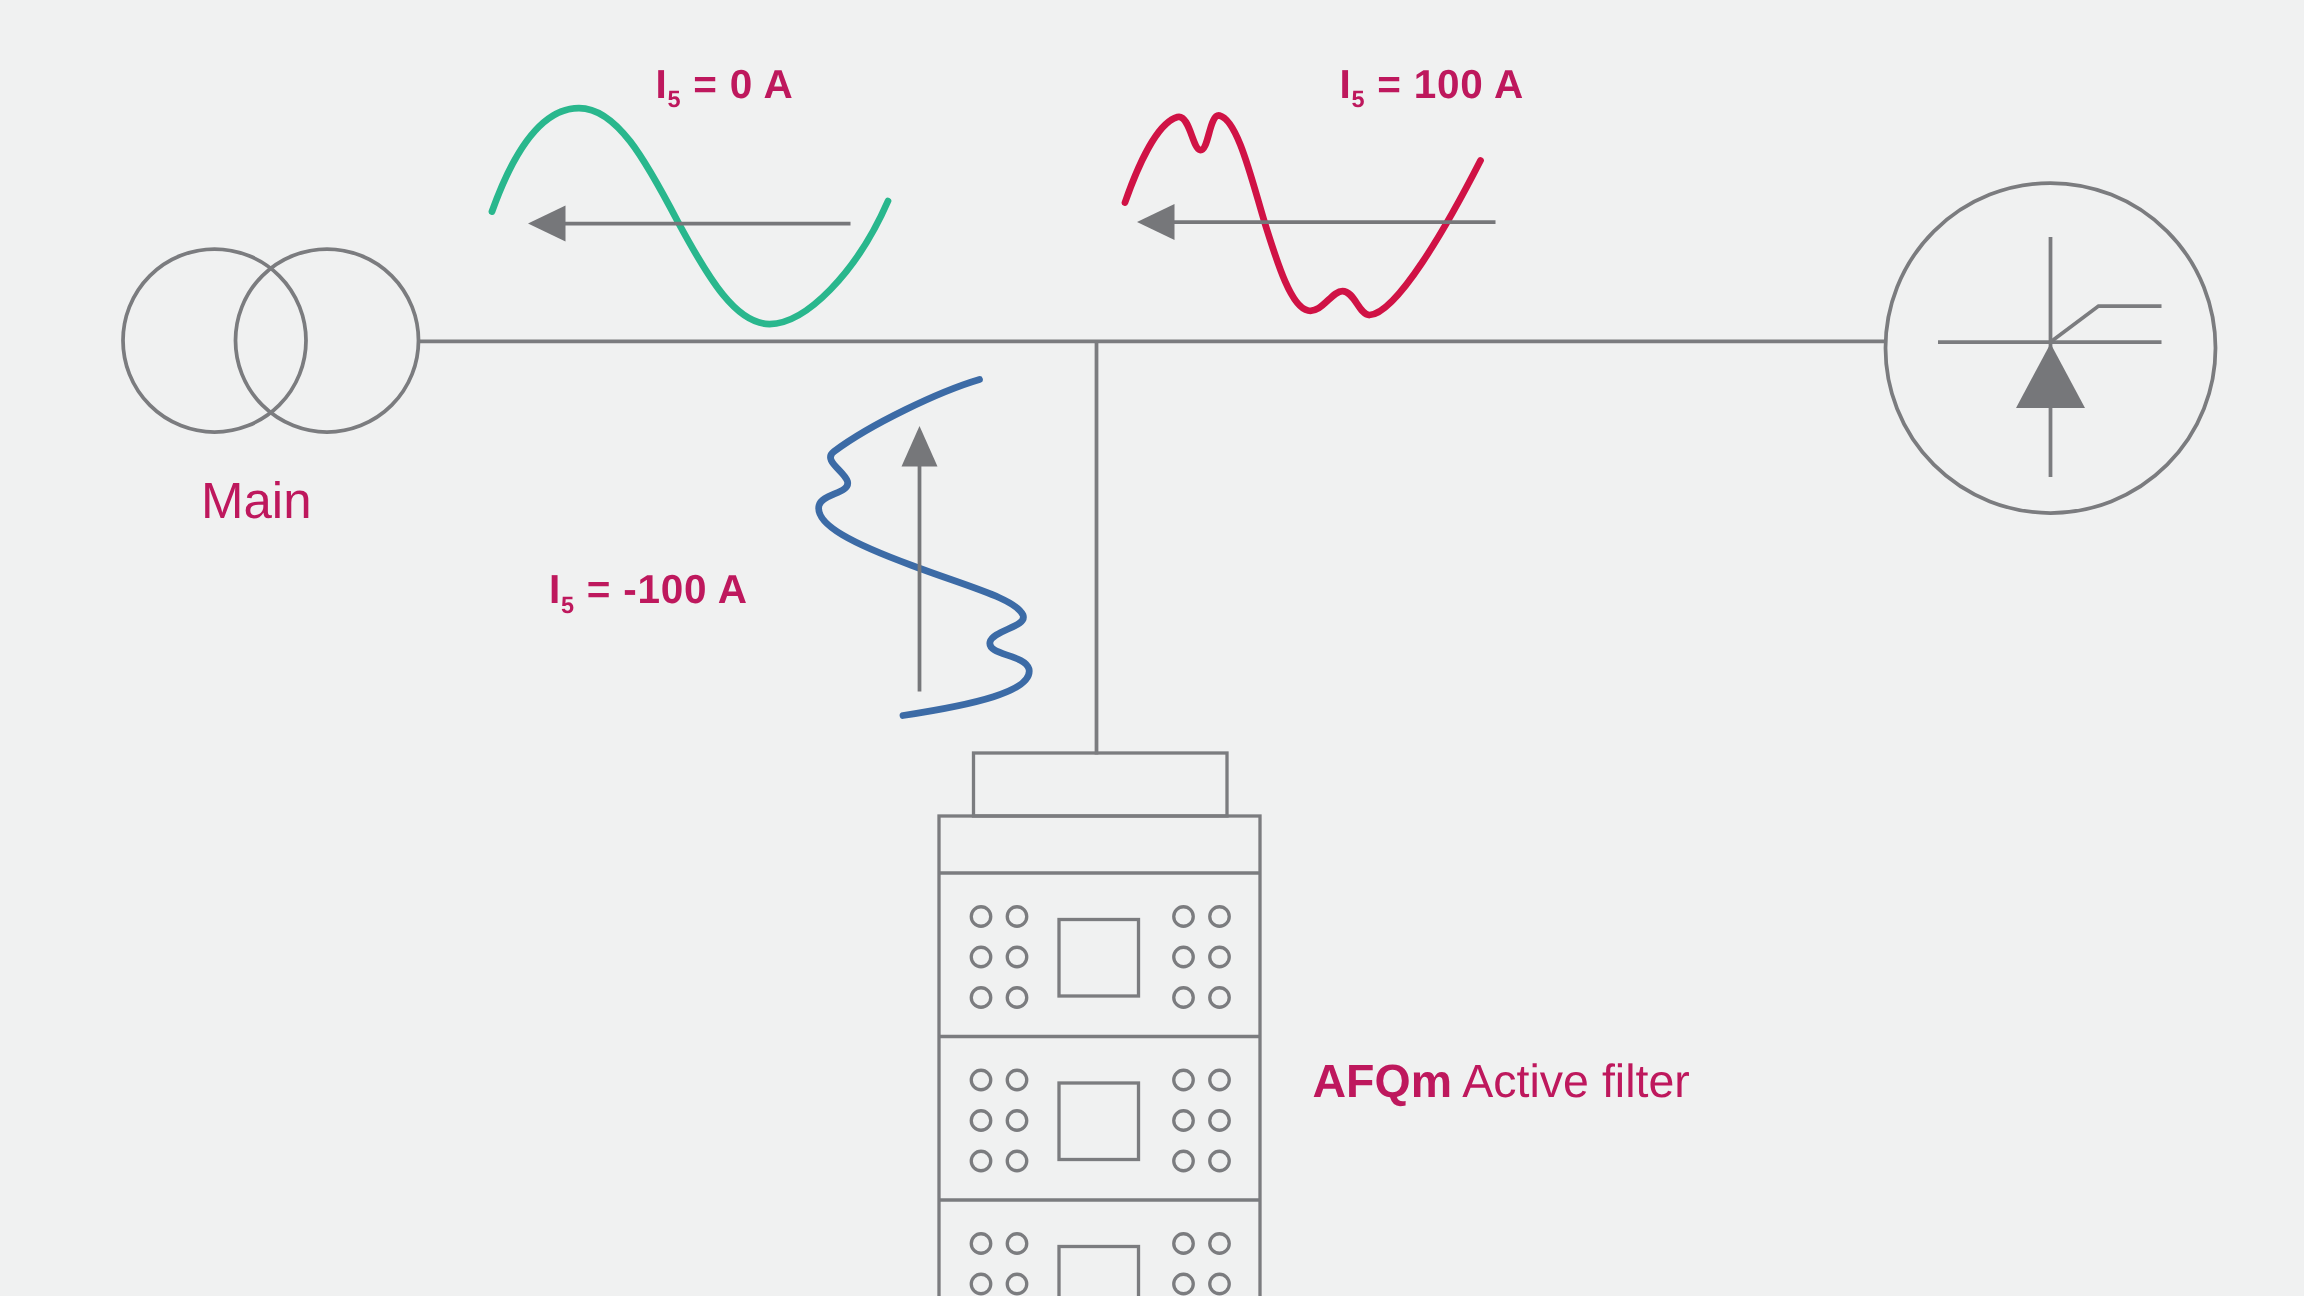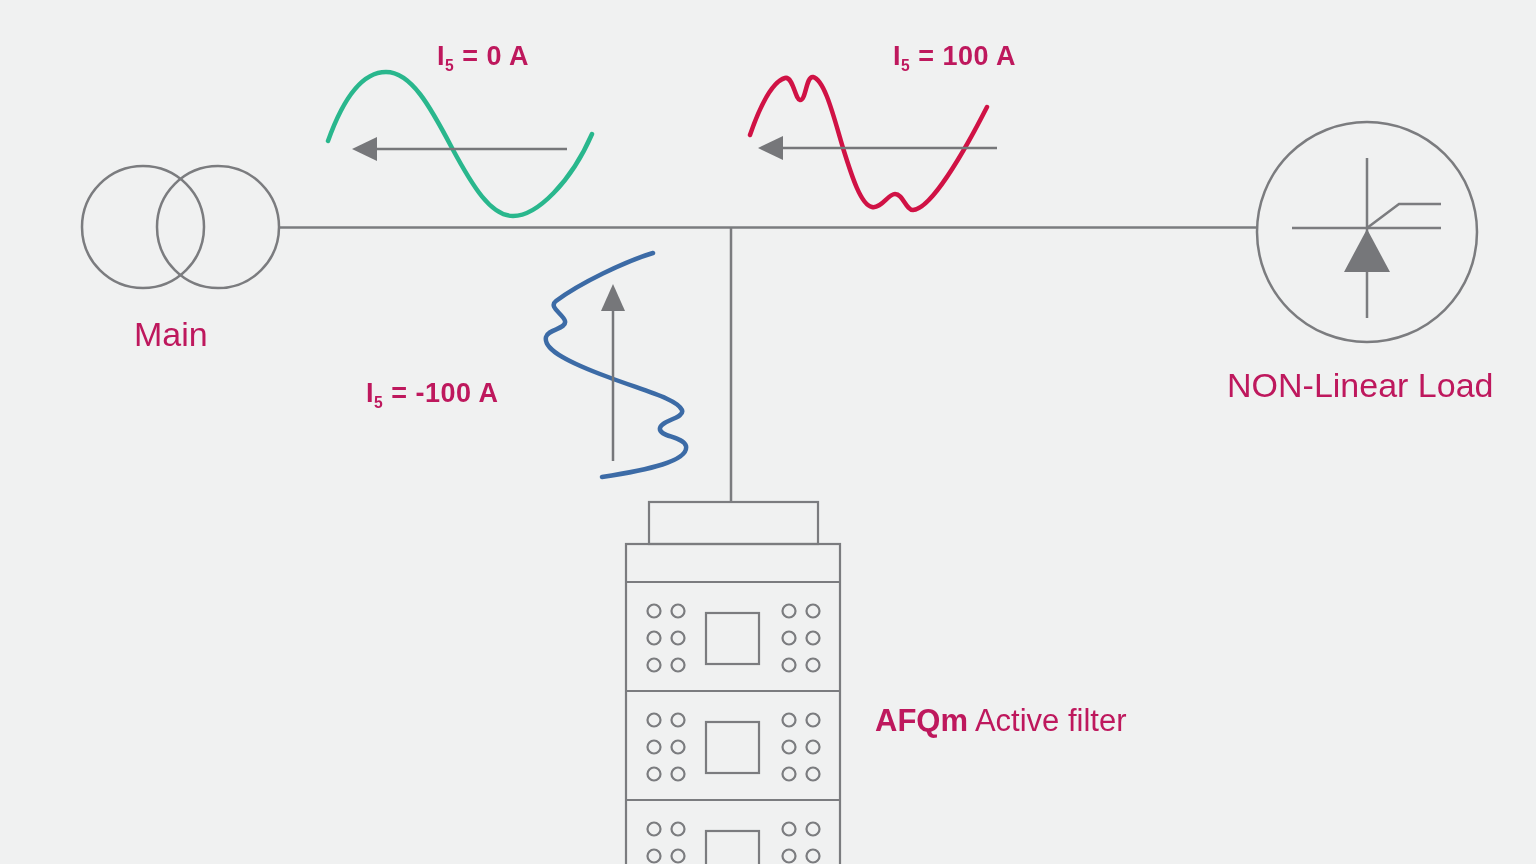--- a/index.html
+++ b/index.html
@@ -134,21 +134,20 @@
       <line x1="626" y1="691" x2="840" y2="691"></line>
       <line x1="626" y1="800" x2="840" y2="800"></line>
       <use href="#filter-module" x="626" y="582"></use>
       <use href="#filter-module" x="626" y="691"></use>
       <use href="#filter-module" x="626" y="800"></use>
     </g>
   </svg>
 
   <div class="label" id="main-label">Main</div>
 
-  <div class="label" id="nonlinear-label">NON-Linear Load</div>
 
   <div class="label" id="afqm-label"><b>AFQm</b> <span>Active filter</span></div>
 
   <div class="label current-label" id="current-source-label"><span>I</span><sub>5</sub><span> = 0 A</span></div>
 
   <div class="label current-label" id="current-load-label"><span>I</span><sub>5</sub><span> = 100 A</span></div>
 
   <div class="label current-label" id="current-filter-label"><span>I</span><sub>5</sub><span> = -100 A</span></div>
 
 </div>

